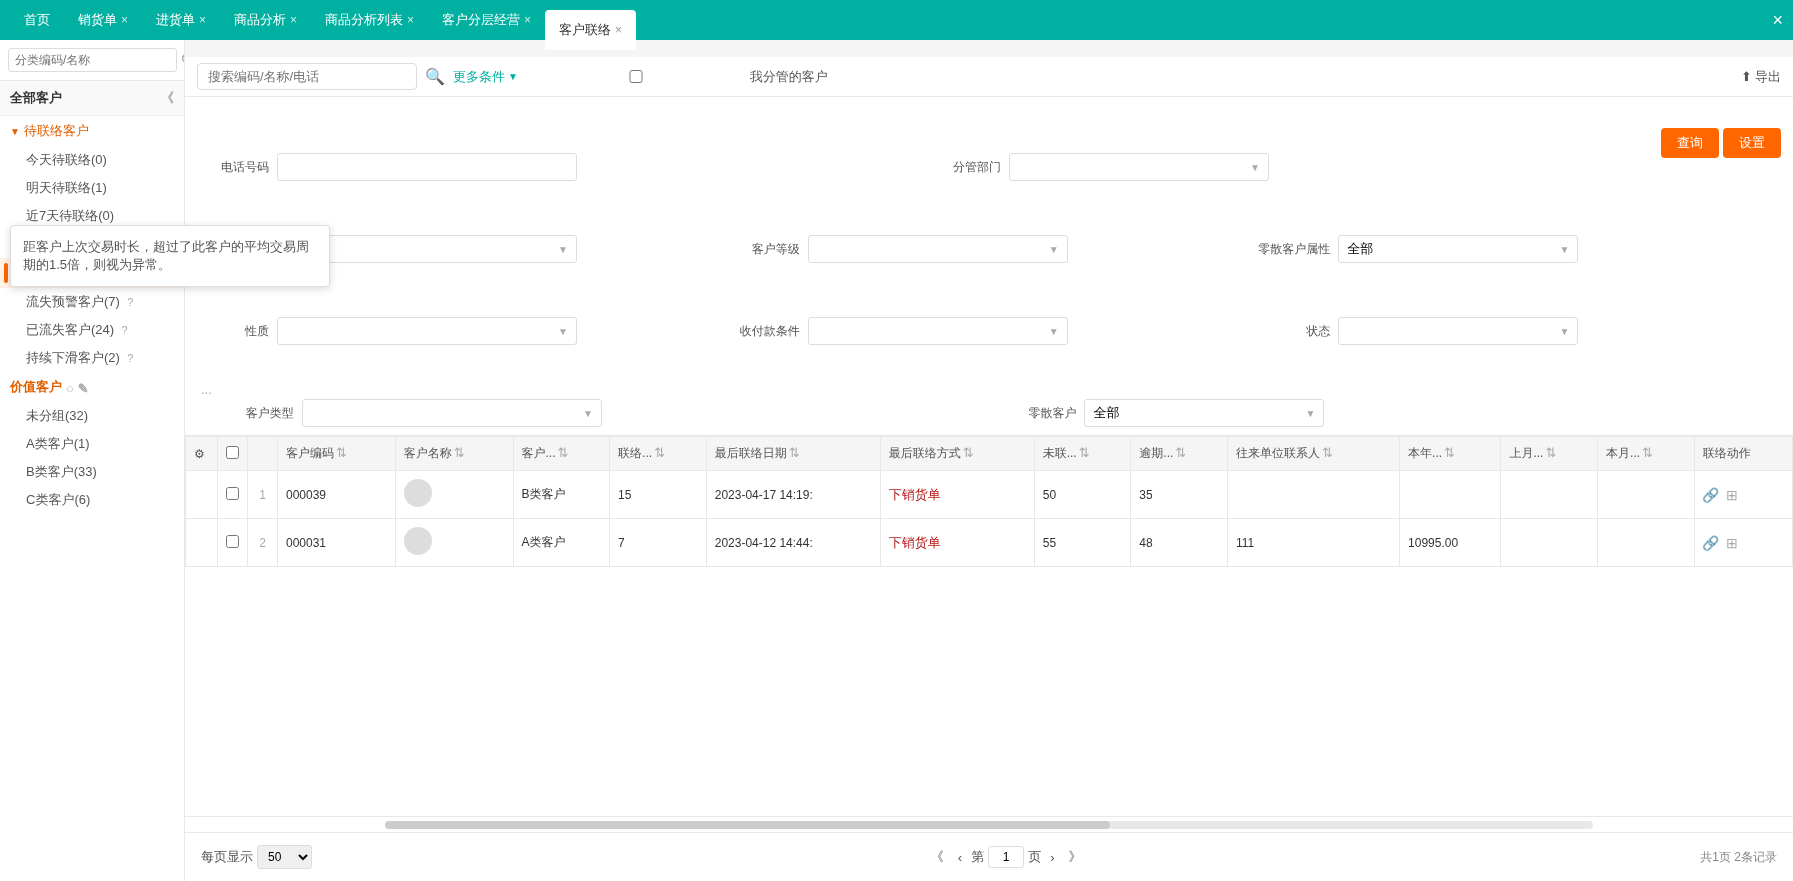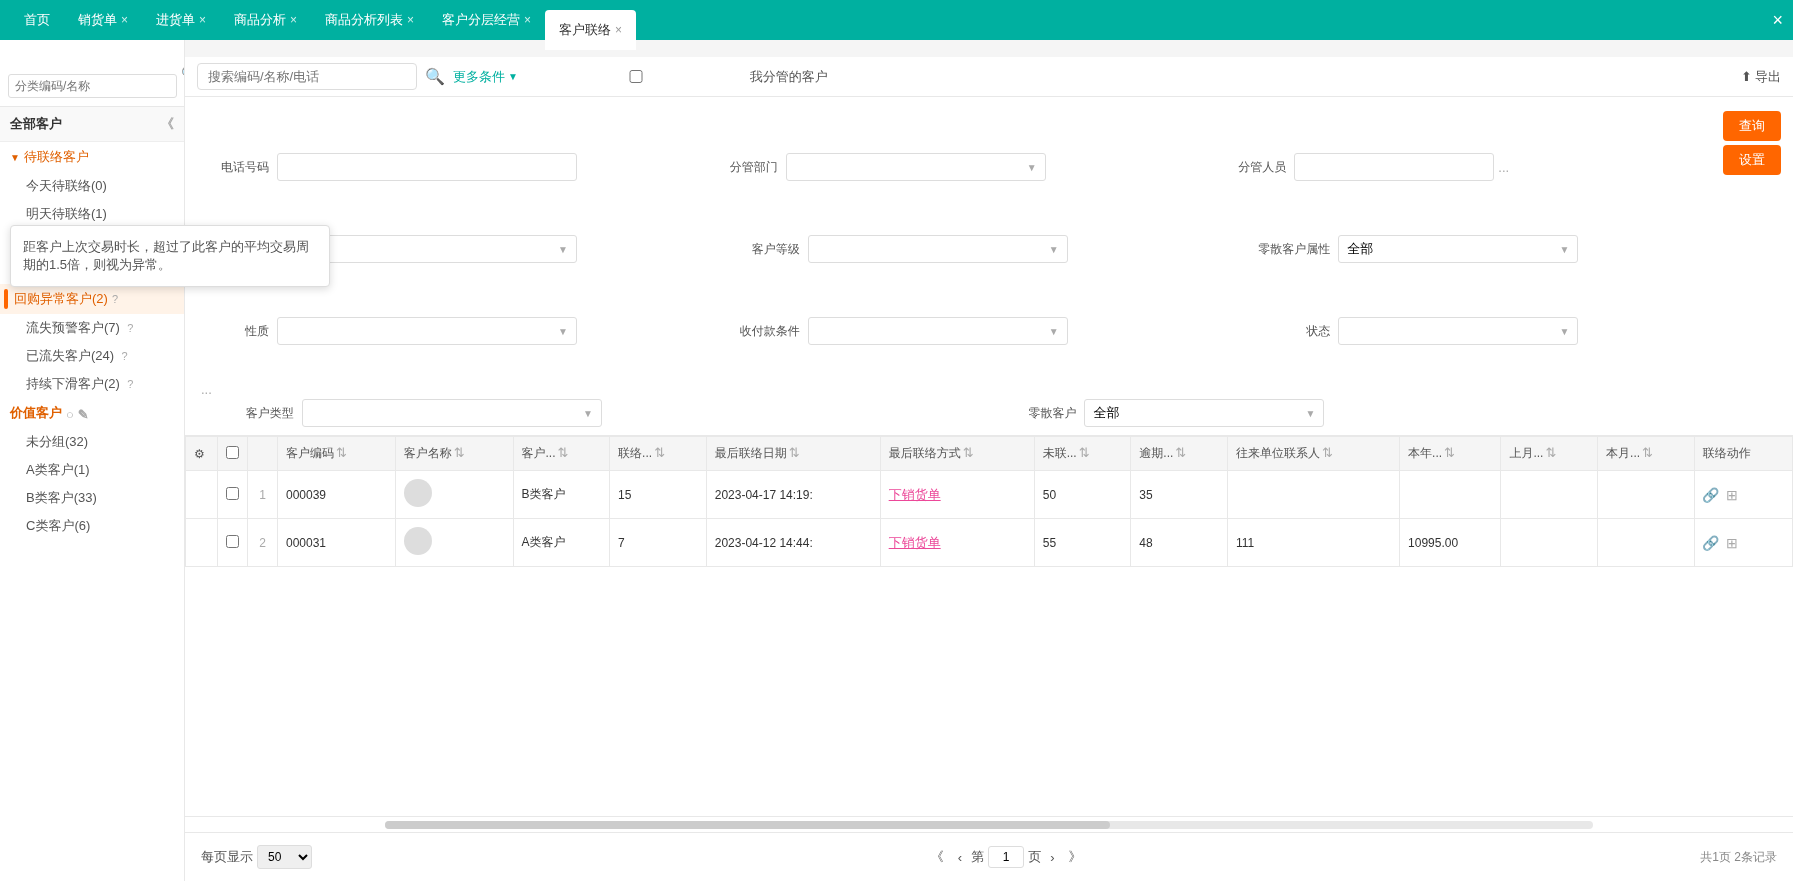--- a/index.html
+++ b/index.html
@@ -36,21 +36,21 @@
     .sidebar {
       width: 185px; background: white; border-right: 1px solid #e8e8e8;
       display: flex; flex-direction: column; overflow: hidden; flex-shrink: 0;
     }
     .sidebar-search {
       display: flex; align-items: center; padding: 8px 8px;
       border-bottom: 1px solid #e8e8e8;
     }
     .sidebar-search input {
       flex: 1; border: 1px solid #ddd; border-radius: 3px; padding: 4px 6px;
-      font-size: 12px; outline: none; margin-top: 26px;
+      font-size: 12px; outline: none;
     }
     .sidebar-search .search-icon { margin-left: 4px; color: #aaa; cursor: pointer; }
 
     .sidebar-content { overflow-y: auto; flex: 1; }
     .sidebar-header {
       display: flex; align-items: center; justify-content: space-between;
       padding: 8px 10px; font-weight: bold; color: #333; background: #f9f9f9;
       border-bottom: 1px solid #eee;
     }
 
@@ -138,21 +138,21 @@
     .dots-btn { color: #aaa; cursor: pointer; padding: 0 4px; }
 
     .query-btn {
       background: #ff6600; color: white; border: none; border-radius: 4px;
       padding: 6px 16px; cursor: pointer; font-size: 13px; white-space: nowrap;
     }
     .settings-btn {
       background: #ff6600; color: white; border: none; border-radius: 4px;
       padding: 6px 16px; cursor: pointer; font-size: 13px; white-space: nowrap;
     }
-    .btn-group { display: flex; flex-direction: column; gap: 4px; }
+    .btn-group { display: flex; flex-direction: row; gap: 4px; }
 
     
     .table-area {
       flex: 1; overflow: auto; background: white;
     }
     table {
       width: 100%; border-collapse: collapse; min-width: 1400px;
     }
     thead tr { background: #f5f5f5; }
     th {
@@ -161,21 +161,21 @@
       position: sticky; top: 0; background: #f5f5f5; z-index: 1;
     }
     th .col-sort { color: #aaa; margin-left: 2px; cursor: pointer; }
     td {
       border: 1px solid #e8e8e8; padding: 8px 8px; font-size: 12px;
       color: #333; white-space: nowrap;
     }
     .row-num { color: #aaa; text-align: center; width: 30px; }
     .checkbox-cell { text-align: center; width: 30px; }
     .gear-cell { text-align: center; width: 32px; }
-    .link-text { color: #ec4899; text-decoration: underline; cursor: pointer; margin-top: 20px; }
+    .link-text { color: #b91c1c; cursor: pointer; margin-top: 20px; }
     .action-icons { display: flex; gap: 6px; color: #aaa; }
     .action-icon { cursor: pointer; font-size: 14px; }
     .avatar-placeholder { width: 28px; height: 28px; background: #ddd; border-radius: 50%; display: inline-block; }
 
     
     .pagination {
       background: white; border-top: 1px solid #e8e8e8;
       padding: 12px 16px; display: flex; align-items: center; justify-content: space-between; gap: 8px;
     }
     .pagination .per-page { display: flex; align-items: center; gap: 4px; color: #555; }
@@ -328,28 +328,20 @@
         <div class="filter-item">
           <span class="filter-label">电话号码</span>
           <input class="filter-input" style="flex: 1 1 0%; max-width: 300px;">
         </div>
         <div class="filter-item">
           <span class="filter-label">分管部门</span>
           <div class="filter-select" style="max-width:260px;">
             <span></span>
               <span class="chevron">▼</span>
           </div>
-        </div>
-        <div class="filter-item">
-          <span class="filter-label">分管人员</span>
-          <div class="filter-select" style="max-width:200px;">
-            <span></span>
-              <span></span>
-          </div>
-          <span class="dots-btn">...</span>
         </div>
         <div class="btn-group">
           <button class="query-btn">查询</button>
           <button class="settings-btn">设置</button>
         </div>
       </div>
 
       <div class="filter-row">
         <div class="filter-item">
           <span class="filter-label">客户价格等级</span>

